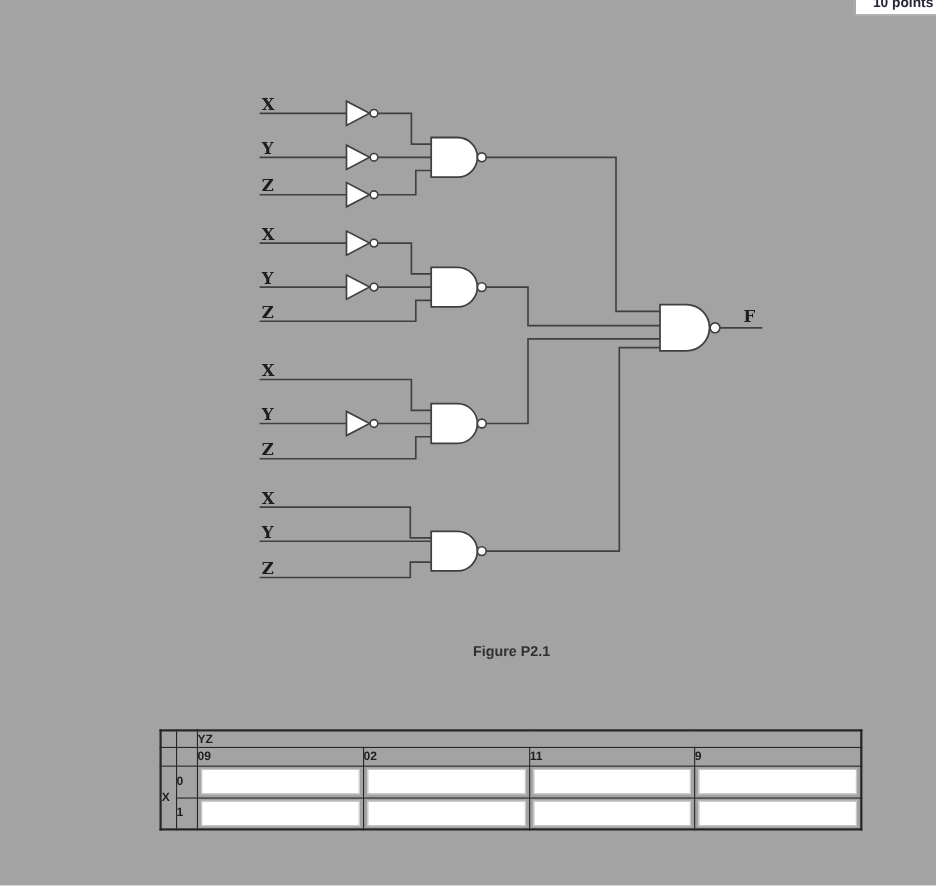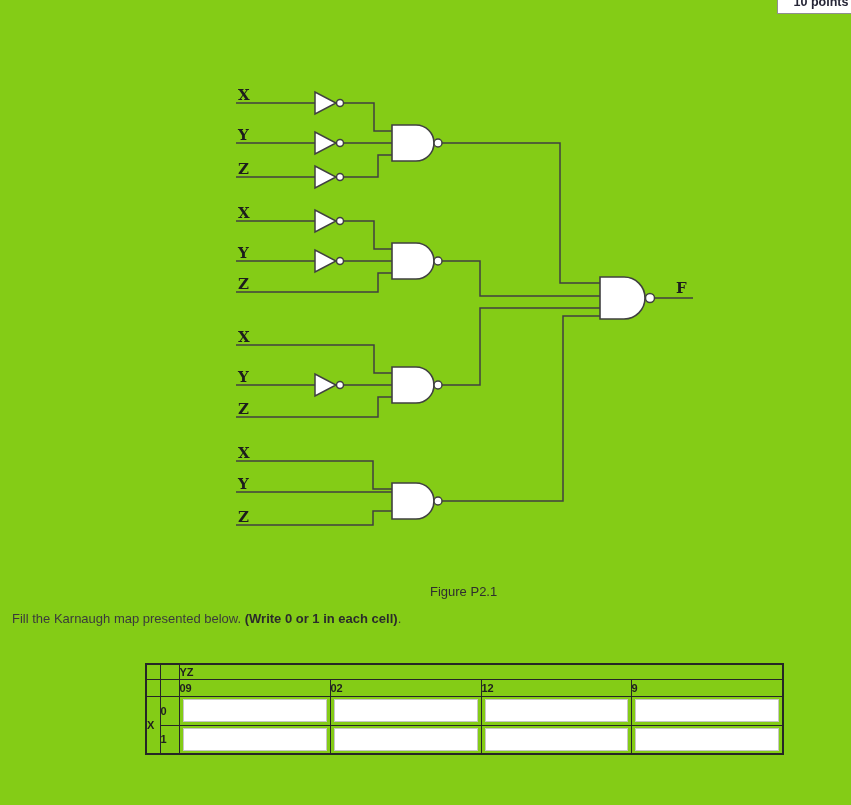--- a/index.html
+++ b/index.html
@@ -1,23 +1,23 @@
 <!DOCTYPE html>
 <html><head>
 <meta charset="utf-8">
 <style>
   html,body{margin:0;padding:0;background:#fff;}
-  .page{position:relative;width:851px;height:805px;background:#84cc16;overflow:hidden;
+  .page{position:relative;width:851px;height:805px;background:#a3a3a3;overflow:hidden;
         font-family:"Liberation Sans",sans-serif;color:#3b3b3b;}
   .points-badge{position:absolute;left:777px;top:-10px;width:86px;height:22px;
         background:#fff;border:1.5px solid #8f8f8f;display:flex;align-items:center;justify-content:center;
         font-weight:bold;font-size:12.5px;color:#262637;}
   .intro{position:absolute;left:12px;top:18px;font-size:13px;color:#3b3b3b;}
   .diagram{position:absolute;left:0;top:0;}
-  .fig-caption{position:absolute;left:430px;top:584px;font-size:13px;font-weight:normal;color:#2f2f2f;}
+  .fig-caption{position:absolute;left:430px;top:584px;font-size:13px;font-weight:bold;color:#2f2f2f;}
   .kmap-instruction{position:absolute;left:12px;top:611px;font-size:13px;color:#3b3b3b;}
   .kmap-instruction b{color:#2b2b2b;}
   table.kmap{position:absolute;left:145px;top:663px;width:637px;border-collapse:collapse;table-layout:fixed;
         border:2px solid #262626;}
   table.kmap td{border:1.5px solid #262626;padding:0;font-weight:bold;font-size:11px;color:#1f1f1f;
         vertical-align:middle;overflow:hidden;}
   tr.r1{height:15px;} tr.r2{height:17px;} tr.r3{height:29px;} tr.r4{height:29px;}
   td.corner-yz{padding-left:26px;margin-top:31px;}
   td.colhdr{padding-left:5px;}
   td.xlab{padding-left:2px;}
@@ -114,23 +114,20 @@
     <g>
       <path class="gate" d="M600,277 h24 a21,21 0 0 1 0,42 h-24 z"></path>
       <circle class="bub" cx="650" cy="298" r="4.5"></circle>
       <path class="w" d="M654,298 H693"></path>
       <text class="lbl" x="676" y="293">F</text>
     </g>
   </svg>
 
   <div class="fig-caption">Figure P2.1</div>
 
-  <div class="kmap-instruction">
-    <span>Fill the Karnaugh map presented below. </span><b>(Write 0 or 1 in each cell)</b><span>.</span>
-  </div>
 
   <table class="kmap">
     <colgroup>
       <col style="width:14px">
         <col style="width:19px">
       <col style="width:151px">
         <col style="width:151px">
         <col style="width:150px">
         <col style="width:152px">
     </colgroup>
@@ -138,21 +135,21 @@
         <tr class="r1">
       <td></td>
       <td></td>
       <td class="corner-yz" colspan="4">YZ</td>
     </tr>
     <tr class="r2">
       <td></td>
       <td></td>
       <td class="colhdr">09</td>
       <td class="colhdr">02</td>
-      <td class="colhdr">12</td>
+      <td class="colhdr">11</td>
       <td class="colhdr">9</td>
     </tr>
     <tr class="r3">
       <td class="xlab" rowspan="2">X</td>
       <td class="rowhdr">0</td>
       <td class="cell">
             <input class="kcell" value="" style="">
           </td>
       <td class="cell">
             <input class="kcell" value="" style="">

